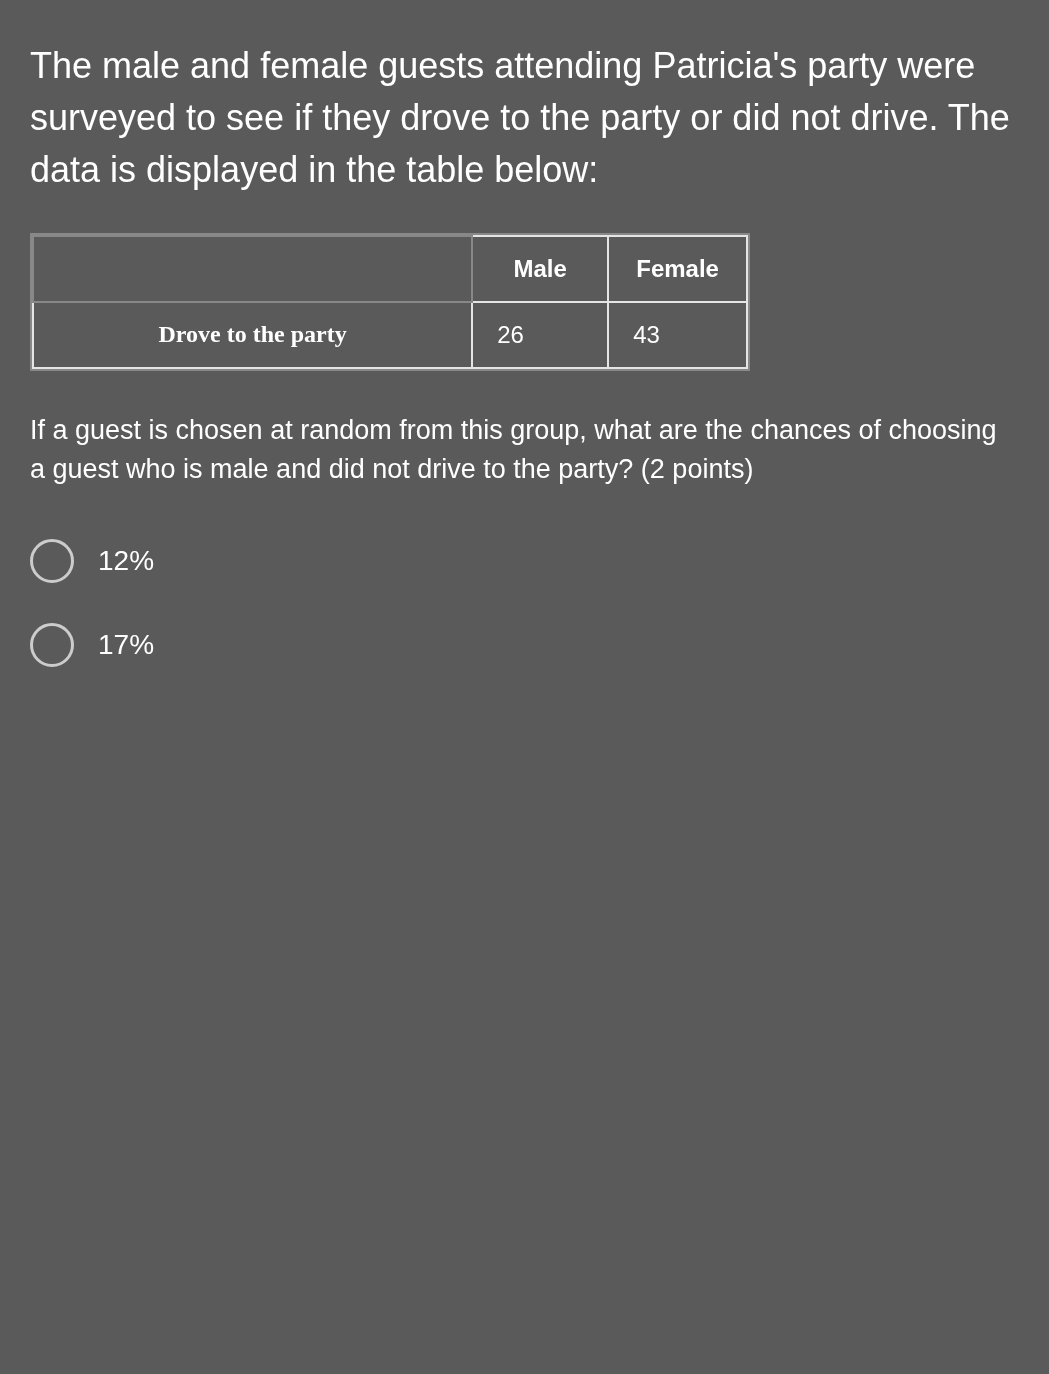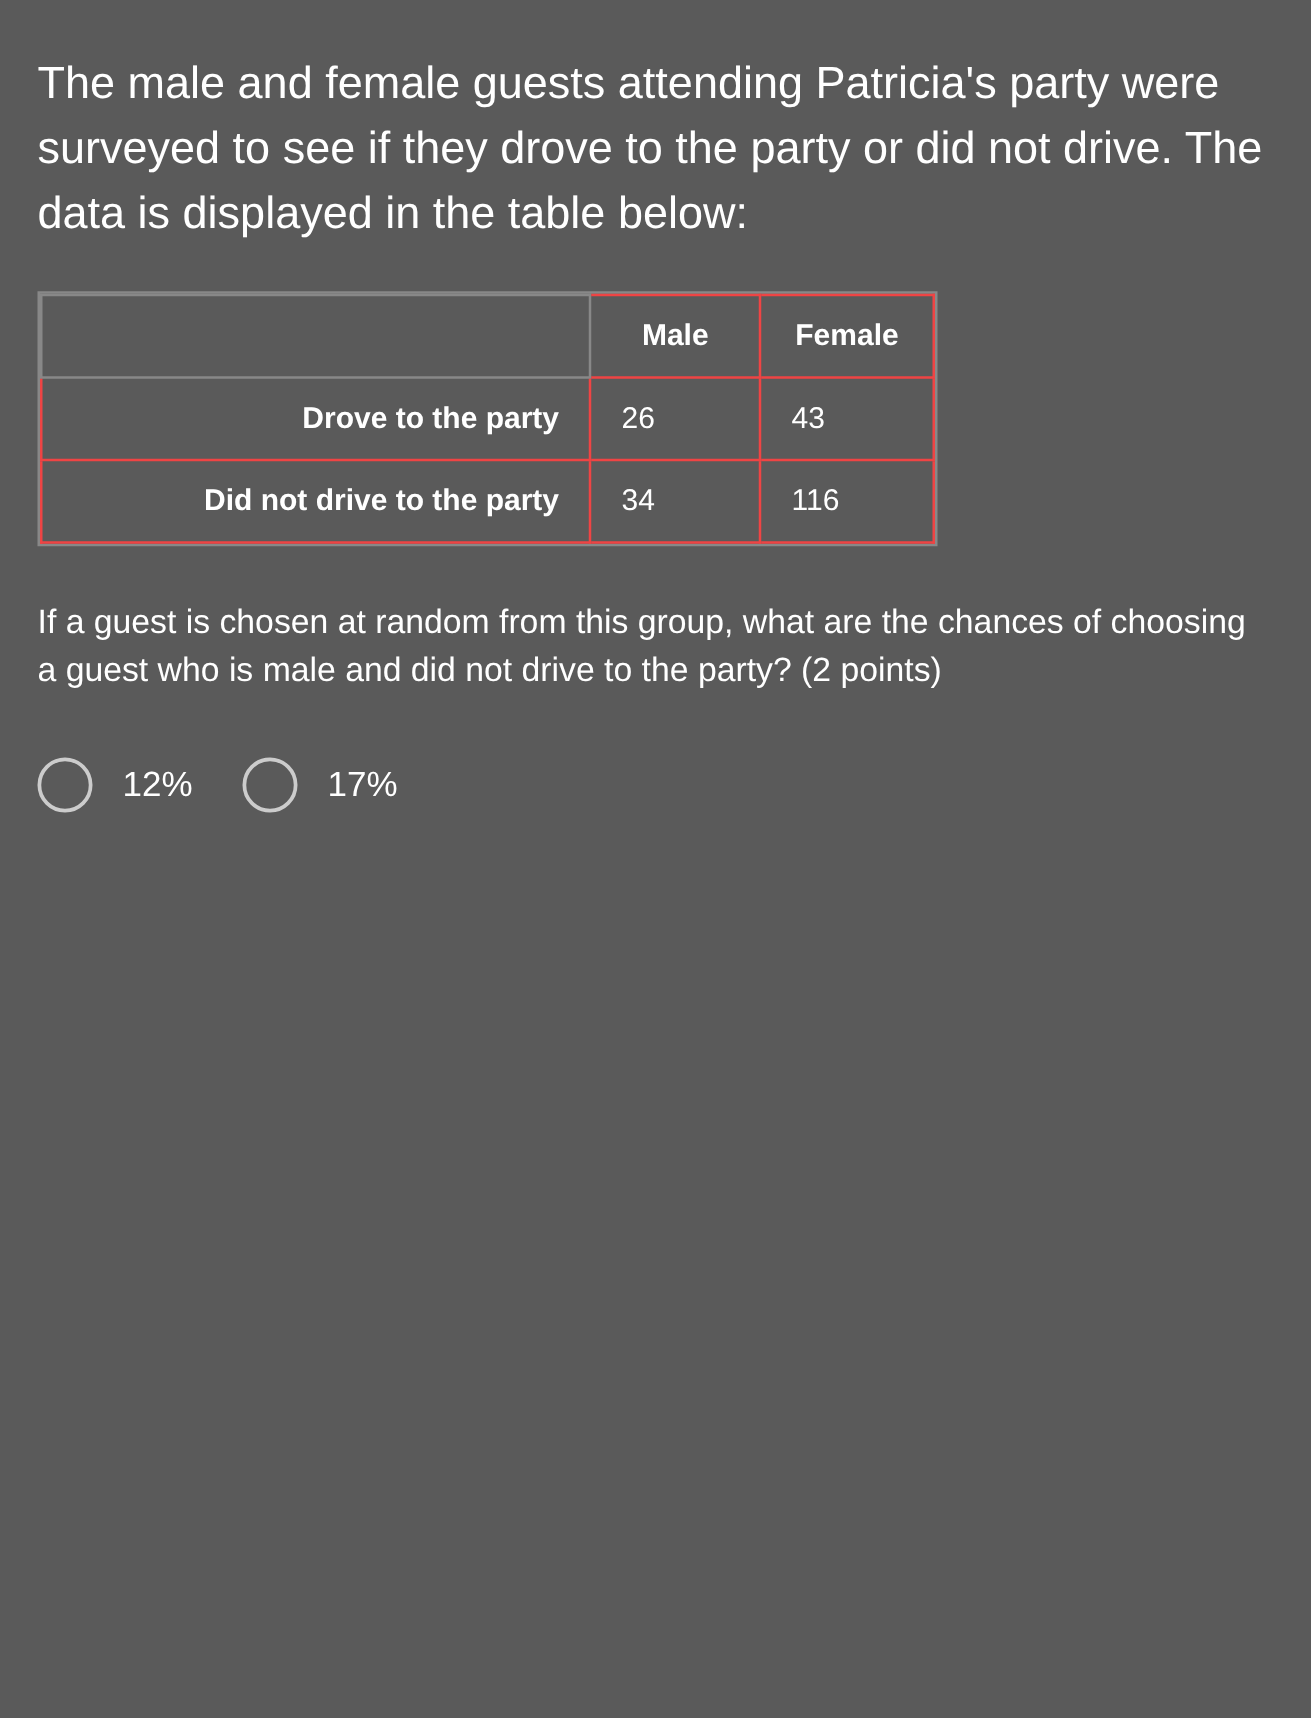--- a/index.html
+++ b/index.html
@@ -30,36 +30,37 @@
       display: inline-block;
       width: 720px;
     }
 
     table {
       border-collapse: collapse;
       width: 100%;
     }
 
     table th, table td {
-      border: 2px solid #ef4444;
+      border: 2px solid #e5e5e5;
       padding: 18px 24px;
       font-size: 24px;
       color: #ffffff;
       background-color: #5a5a5a;
     }
 
     table th {
       text-align: center;
       font-weight: bold;
     }
 
     table td:first-child {
       font-weight: bold;
-      text-align: right;
+      text-align: center;
       width: 420px;
+      font-family: Liberation Serif, serif;
     }
 
     table td:not(:first-child) {
       text-align: left;
       width: 130px;
     }
 
     .header-row th:first-child {
       border: 2px solid #888;
       width: 420px;
@@ -67,21 +68,21 @@
 
     .followup-text {
       font-size: 27px;
       line-height: 1.45;
       margin-bottom: 50px;
       font-weight: 400;
     }
 
     .options-container {
       display: flex;
-      flex-direction: row;
+      flex-direction: column;
       gap: 40px;
     }
 
     .option-item {
       display: flex;
       align-items: center;
       gap: 24px;
       cursor: pointer;
     }
 
@@ -133,25 +134,20 @@
         <th>Male</th>
         <th>Female</th>
       </tr>
     </thead>
     <tbody>
       <tr>
         <td>Drove to the party</td>
         <td>26</td>
         <td>43</td>
       </tr>
-      <tr>
-        <td>Did not drive to the party</td>
-        <td>34</td>
-        <td>116</td>
-      </tr>
     </tbody>
   </table>
 </div>
 
 <p class="followup-text">If a guest is chosen at random from this group, what are the chances of choosing a guest who is male and did not drive to the party? (2 points)</p>
 
 <div class="options-container">
 
   <div class="option-item">
     <div class="radio-outer">

